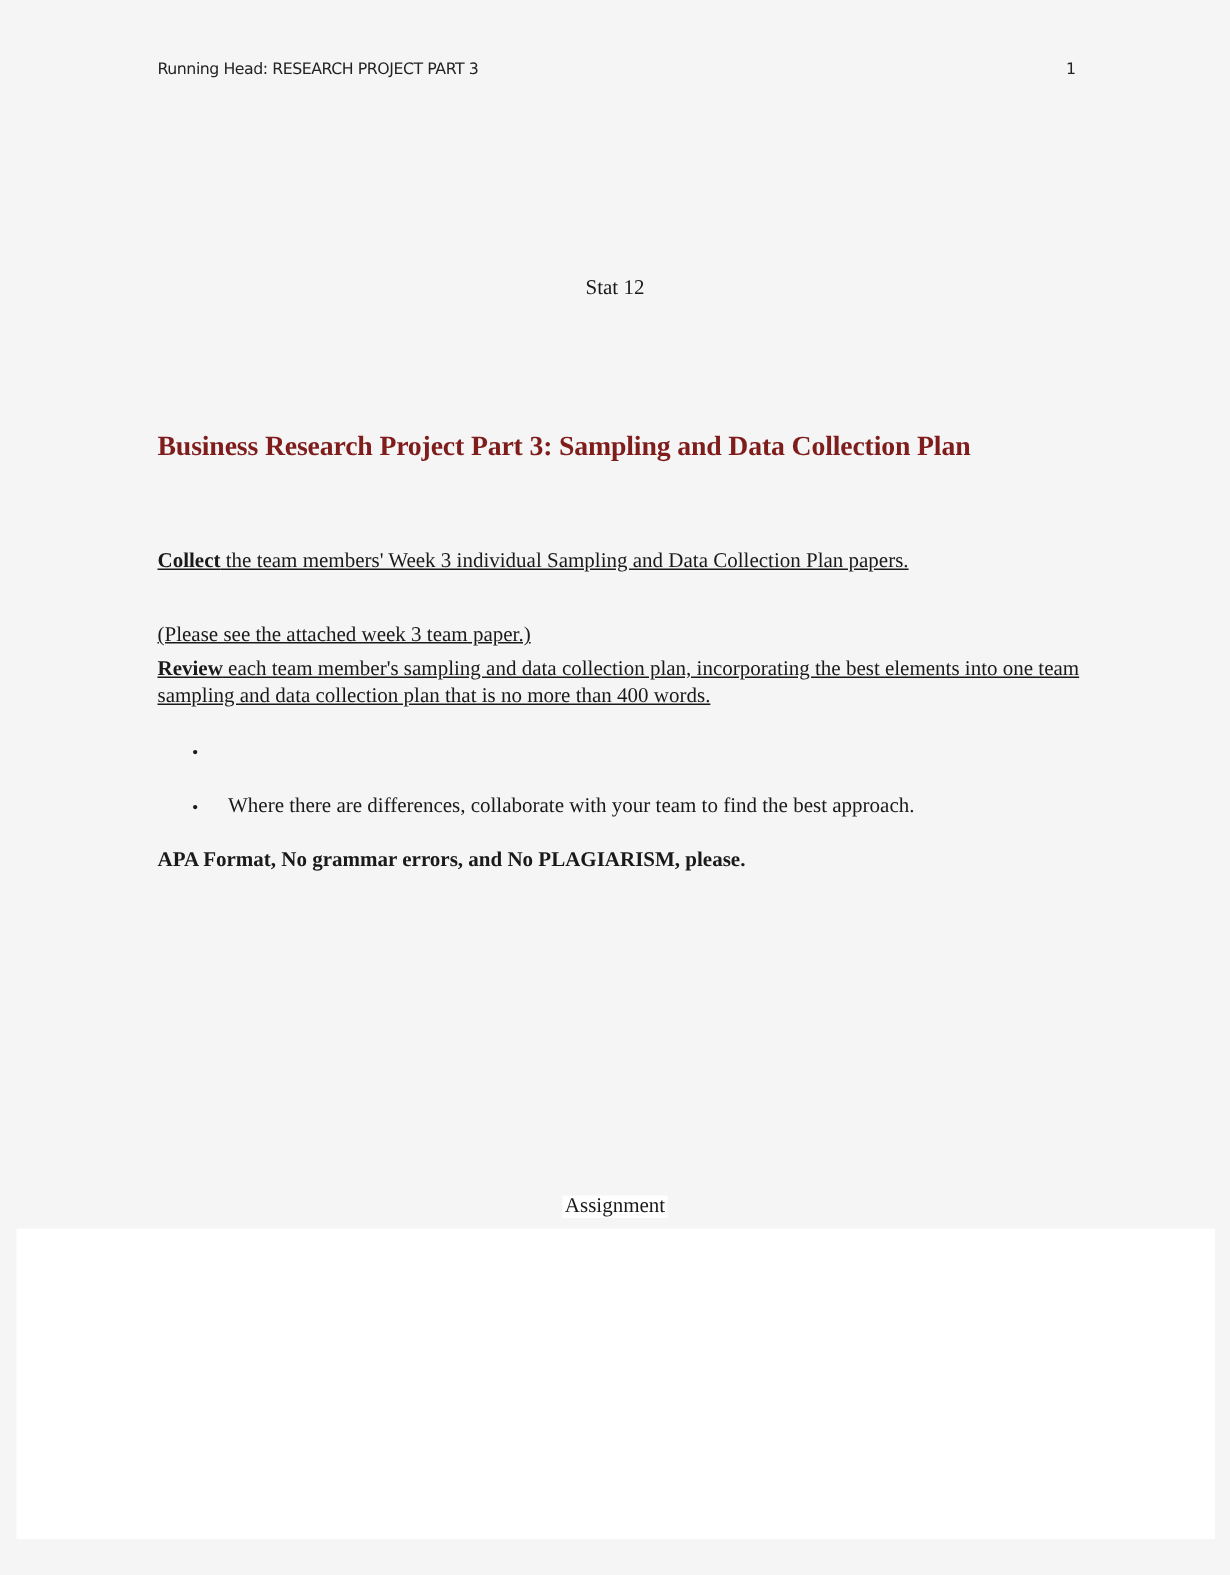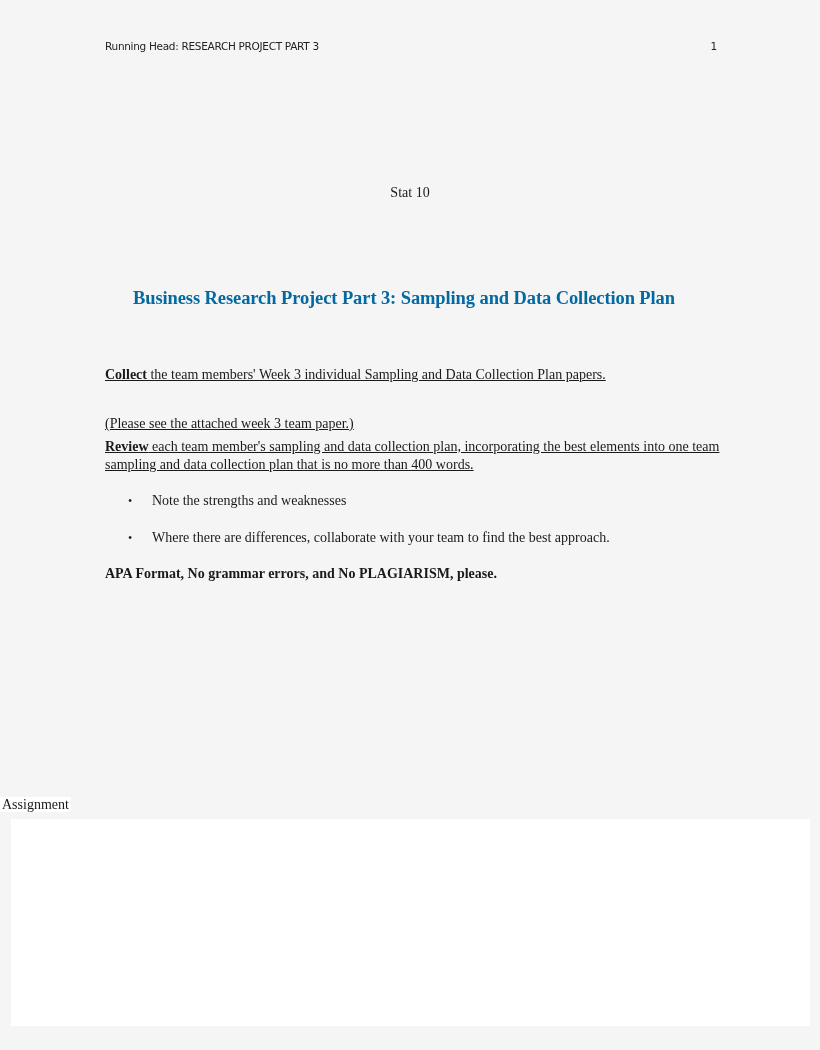--- a/index.html
+++ b/index.html
@@ -37,24 +37,23 @@
       width: 820px;
       text-align: center;
       font-size: 14px;
     }
     .title {
       position: absolute;
       top: 288px;
       left: 105px;
       font-size: 18.5px;
       font-weight: bold;
-      color: #0369a1;
+      color: #7f1d1d;
       white-space: nowrap;
       letter-spacing: -0.1px;
-      margin-left: 28px;
     }
     .para {
       position: absolute;
       left: 105px;
       width: 620px;
       font-size: 14px;
       line-height: 18px;
       margin: 0;
       text-decoration: underline;
     }
@@ -82,20 +81,21 @@
       font-size: 14px;
       font-weight: bold;
       white-space: nowrap;
       text-align: right;
     }
     .footer-label {
       position: absolute;
       top: 797px;
       left: 0;
       width: 820px;
+      text-align: center;
       font-size: 14px;
     }
     .footer-label span {
       background: #ffffff;
       padding: 0 2px;
     }
     .white-box {
       position: absolute;
       top: 819px;
       left: 11px;
@@ -106,33 +106,32 @@
     b { font-weight: bold; }
   </style>
 </head>
 <body>
 
 <div class="running-head">
   <span>Running Head: RESEARCH PROJECT PART 3</span>
   <span>1</span>
 </div>
 
-<div class="course serif">Stat 10</div>
+<div class="course serif">Stat 12</div>
 
 <div class="title serif">Business Research Project Part 3: Sampling and Data Collection Plan</div>
 
 <p class="para p1 serif"><b>Collect</b><span> the team members' Week 3 individual Sampling and Data Collection Plan papers.</span></p>
 
 <p class="para p2 serif"><span>(Please see the attached week 3 team paper.)</span></p>
 
 <p class="para p3 serif"><b>Review</b><span> each team member's sampling and data collection plan, incorporating the best elements into one team sampling and data collection plan that is no more than 400 words.</span></p>
 
 <div class="bullet b1 serif">
   <span class="dot">•</span>
-  <span>Note the strengths and weaknesses</span>
 </div>
 
 <div class="bullet b2 serif">
   <span class="dot">•</span>
   <span>Where there are differences, collaborate with your team to find the best approach.</span>
 </div>
 
 <div class="note serif">APA Format, No grammar errors, and No PLAGIARISM, please.</div>
 
 <div class="footer-label serif">

